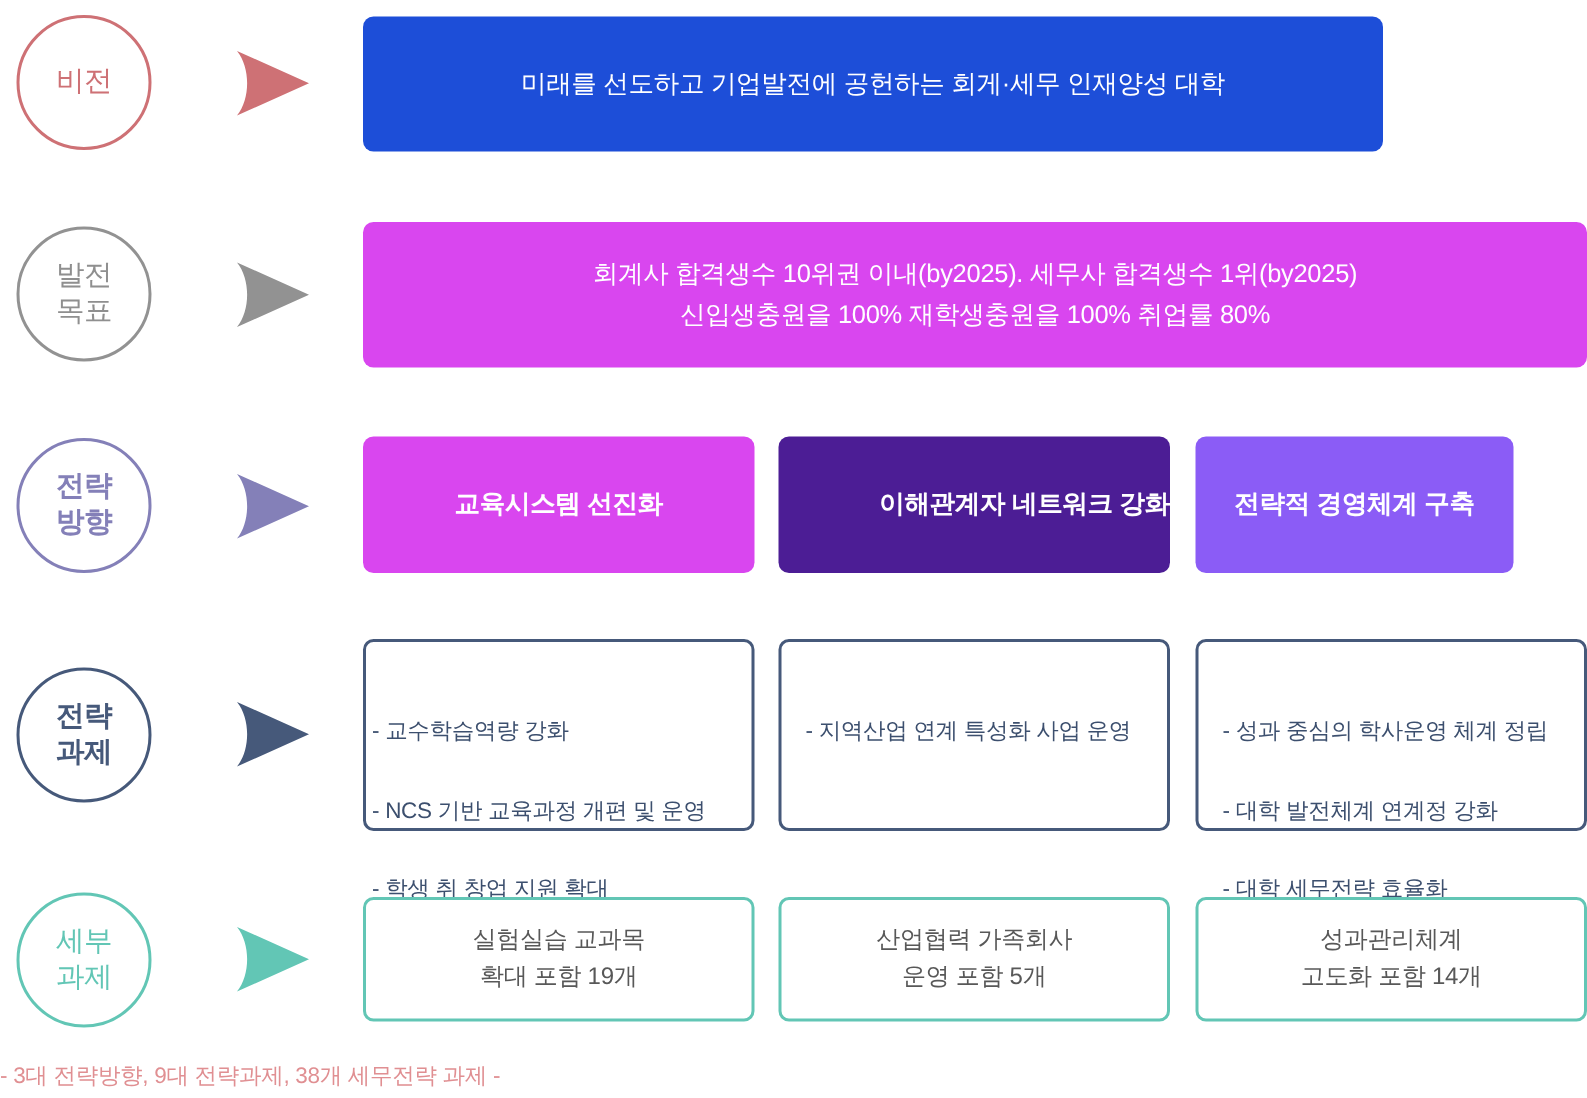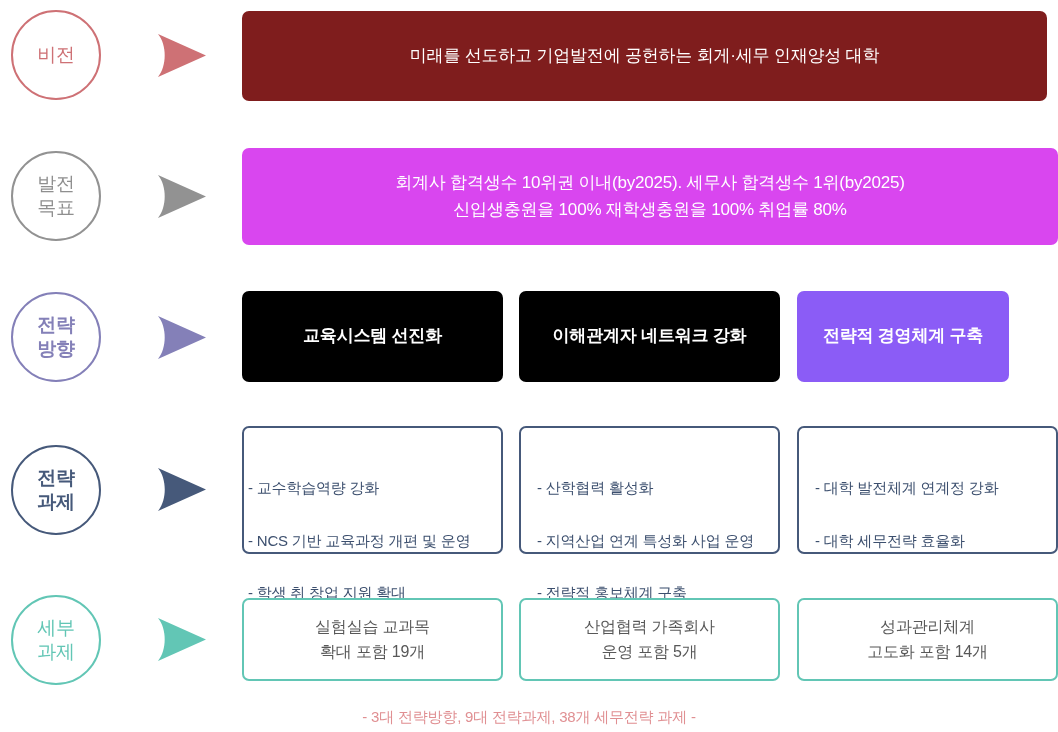--- a/index.html
+++ b/index.html
@@ -69,37 +69,36 @@
     text-align: left;
   }
   .list-line {
     display: block;
     line-height: 1.95;
     white-space: pre;
   }
   .footer-note {
     position: absolute;
     width: 1058px;
-    text-align: center;
     letter-spacing: -0.2px;
   }
 </style>
 </head>
 <body>
 
 <div id="diagram">
 
   <div class="row">
     <div class="circle" style="left:11px; top:10px; width:90px; height:90px; border:2px solid #ce7175; color:#ce7175; font-size:19px;">
       <span class="circle-label">비전</span>
     </div>
     <svg class="arrow" style="left:156px; top:33px;" width="52" height="45" viewBox="0 0 52 45">
       <path d="M2 1 L50 22.5 L2 44 C11 33 11 12 2 1 Z" fill="#ce7175"></path>
     </svg>
-    <div class="box filled" style="left:242px; top:11px; width:805px; height:90px; background:#7f1d1d; font-size:17px;">
+    <div class="box filled" style="left:242px; top:11px; width:680px; height:90px; background:#1d4ed8; font-size:17px;">
       <span>미래를 선도하고 기업발전에 공헌하는 회게·세무 인재양성 대학</span>
     </div>
   </div>
 
   <div class="row">
     <div class="circle" style="left:11px; top:151px; width:90px; height:90px; border:2px solid #929292; color:#8f8f8f; font-size:19px;">
       <span class="circle-label">발전
 목표</span>
     </div>
     <svg class="arrow" style="left:156px; top:174px;" width="52" height="45" viewBox="0 0 52 45">
@@ -112,24 +111,24 @@
   </div>
 
   <div class="row">
     <div class="circle" style="left:11px; top:292px; width:90px; height:90px; border:2px solid #8480b8; color:#8480b8; font-size:19px; font-weight:bold;">
       <span class="circle-label">전략
 방향</span>
     </div>
     <svg class="arrow" style="left:156px; top:315px;" width="52" height="45" viewBox="0 0 52 45">
       <path d="M2 1 L50 22.5 L2 44 C11 33 11 12 2 1 Z" fill="#8480b8"></path>
     </svg>
-    <div class="box filled" style="left:242px; top:291px; width:261px; height:91px; background:#000000; font-size:17px; font-weight:bold;">
+    <div class="box filled" style="left:242px; top:291px; width:261px; height:91px; background:#d946ef; font-size:17px; font-weight:bold;">
       <span>교육시스템  선진화</span>
     </div>
-    <div class="box filled" style="left:519px; top:291px; width:261px; height:91px; background:#000000; font-size:17px; font-weight:bold;">
+    <div class="box filled" style="left:519px; top:291px; width:261px; height:91px; background:#4c1d95; font-size:17px; font-weight:bold;justify-content:flex-end;">
       <span>이해관계자 네트워크 강화</span>
     </div>
     <div class="box filled" style="left:797px; top:291px; width:212px; height:91px; background:#8b5cf6; font-size:17px; font-weight:bold;">
       <span>전략적 경영체계 구축</span>
     </div>
   </div>
 
   <div class="row">
     <div class="circle" style="left:11px; top:445px; width:90px; height:90px; border:2px solid #46597a; color:#46597a; font-size:19px; font-weight:bold;">
       <span class="circle-label">전략
@@ -139,26 +138,25 @@
       <path d="M2 1 L50 22.5 L2 44 C11 33 11 12 2 1 Z" fill="#46597a"></path>
     </svg>
 
     <div class="box outlined list" style="left:242px; top:426px; width:261px; height:128px; border:2px solid #46597a; color:#3c4f6e; font-size:15px; padding:22px 0 0 4px;">
       <span class="list-line">- 교수학습역량 강화</span>
       <span class="list-line">- NCS 기반 교육과정 개편 및 운영</span>
       <span class="list-line">- 학생 취 창업 지원 확대</span>
     </div>
 
     <div class="box outlined list" style="left:519px; top:426px; width:261px; height:128px; border:2px solid #46597a; color:#3c4f6e; font-size:15px; padding:22px 0 0 16px;">
-      <span class="list-line">- 산학협력 활성화</span>
       <span class="list-line">- 지역산업 연계 특성화 사업 운영</span>
-      <span class="list-line">- 전략적 홍보체계 구축</span>
     </div>
 
     <div class="box outlined list" style="left:797px; top:426px; width:261px; height:128px; border:2px solid #46597a; color:#3c4f6e; font-size:15px; padding:22px 0 0 16px;">
+      <span class="list-line">- 성과 중심의 학사운영 체계 정립</span>
       <span class="list-line">- 대학 발전체계 연계정 강화</span>
       <span class="list-line">- 대학 세무전략 효율화</span>
     </div>
   </div>
 
   <div class="row">
     <div class="circle" style="left:11px; top:595px; width:90px; height:90px; border:2px solid #62c6b5; color:#62c6b5; font-size:19px;">
       <span class="circle-label">세부
 과제</span>
     </div>

